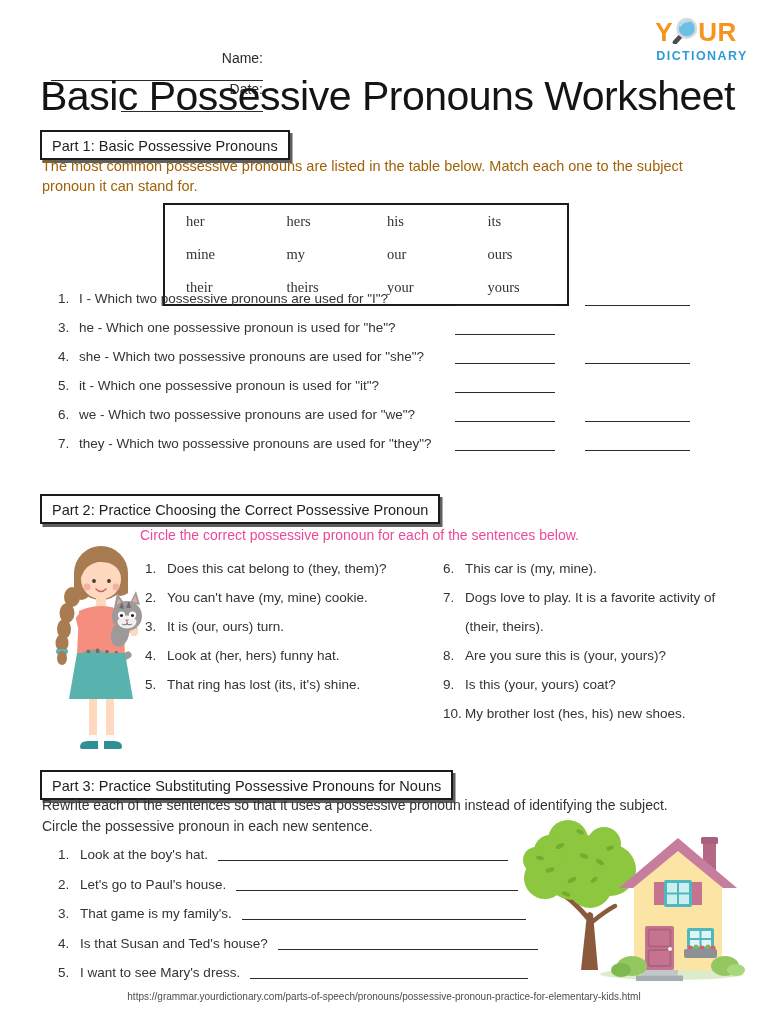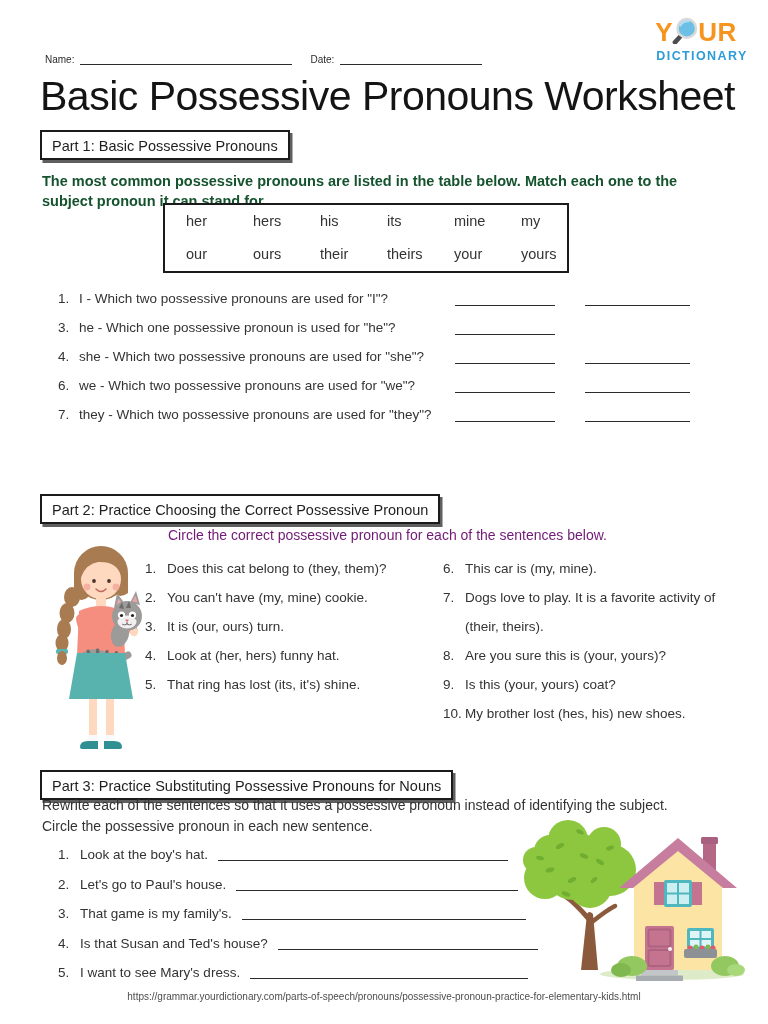--- a/index.html
+++ b/index.html
@@ -7,57 +7,57 @@
   body {
     background:#ffffff;
     font-family:"Liberation Sans","DejaVu Sans",sans-serif;
     color:#2e2e2e;
     position:relative;
     overflow:hidden;
   }
   .abs { position:absolute; }
 
   
-  .hdr { left:45px; top:50px; display:flex; align-items:flex-end; font-size:10px; color:#2b2b2b; }
+  .hdr { left:45px; top:50px; display:flex; align-items:flex-end; font-size:14px; color:#2b2b2b;flex-direction:column; }
   .hline { border-bottom:1.5px solid #2b2b2b; height:15px; }
   .name-line { width:212px; margin-left:6px; }
   .date-label { margin-left:18px; }
   .date-line { width:142px; margin-left:6px; }
 
   
   .logo { left:636px; top:16px; width:120px; display:flex; flex-direction:column; align-items:center; }
   .logo-top { display:flex; align-items:center; font-weight:bold; font-size:26px; letter-spacing:.5px; color:#F7941E; line-height:1; }
   .logo-top .mag { margin:0 -1px; position:relative; top:1px; }
   .logo-bottom { font-weight:bold; font-size:12.5px; letter-spacing:1.4px; color:#2E9CD6; margin-top:2px; white-space:nowrap;margin-left:12px; }
 
   
   .title { left:40px; top:73px; font-size:41px; letter-spacing:-.5px; color:#141414; white-space:nowrap; font-weight:normal; }
 
   
   .partbox { border:2px solid #1b1b1b; background:#fff; box-shadow:2.5px 3px 0 #5f5f5f; padding:6px 10px 4px; font-size:14.5px; color:#1f1f1f; white-space:nowrap; display:inline-block; }
   .p1box { left:40px; top:130px; }
   .p2box { left:40px; top:494px; }
   .p3box { left:40px; top:763px;margin-top:7px; }
 
-  .p1instr { left:42px; top:172px; width:684px; font-size:14.5px; line-height:1.35; color:#14532d;font-weight:bold; }
-
-  
-  .ptable { left:163px; top:203px; width:406px; border:2px solid #1b1b1b; display:grid; grid-template-columns:repeat(6,1fr); font-size:14.5px; color:#333; background:#fff; }
+  .p1instr { left:42px; top:157px; width:684px; font-size:14.5px; line-height:1.35; color:#a16207; }
+
+  
+  .ptable { left:163px; top:203px; width:406px; border:2px solid #1b1b1b; display:grid; grid-template-columns:repeat(4,1fr); font-size:14.5px; color:#333; background:#fff;font-family:Liberation Serif, serif; }
   .ptable span { padding:7px 0 7px 21px; line-height:19px; }
 
   
   .p1qs { left:58px; top:284px; width:632px; }
   .p1row { position:relative; height:29px; font-size:13.5px; color:#333; line-height:29px; white-space:nowrap; }
   .qnum { display:inline-block; width:21px; }
   .blank { position:absolute; top:21px; border-top:1.5px solid #2b2b2b; height:0; }
   .b1 { left:397px; width:100px; }
   .b2 { left:527px; width:105px; }
 
   
-  .p2instr { left:140px; top:527px; font-size:14px; color:#701a75; white-space:nowrap;margin-left:28px; }
+  .p2instr { left:140px; top:527px; font-size:14px; color:#ec4899; white-space:nowrap; }
   .girl { left:32px; top:531px; }
   .p2cols { left:145px; top:554px; display:flex; }
   .p2col1 { width:298px; }
   .p2col2 { width:285px; }
   .p2item { display:flex; font-size:13.5px; color:#333; line-height:29px; }
   .p2item .inum { flex:0 0 22px; }
   .p2item .itext { flex:1; line-height:29px; }
 
   
   .p3instr { left:42px; top:795px; width:712px; font-size:14px; line-height:21px; color:#333; }
@@ -126,20 +126,24 @@
       <span class="qnum">1.</span><span>I - Which two possessive pronouns are used for "I"?</span>
       <span class="blank b1"></span><span class="blank b2"></span>
     </div>
     <div class="p1row">
       <span class="qnum">3.</span><span>he - Which one possessive pronoun is used for "he"?</span>
       <span class="blank b1"></span>
     </div>
     <div class="p1row">
       <span class="qnum">4.</span><span>she - Which two possessive pronouns are used for "she"?</span>
       <span class="blank b1"></span><span class="blank b2"></span>
+    </div>
+    <div class="p1row">
+      <span class="qnum">5.</span><span>it - Which one possessive pronoun is used for "it"?</span>
+      <span class="blank b1"></span>
     </div>
     <div class="p1row">
       <span class="qnum">6.</span><span>we - Which two possessive pronouns are used for "we"?</span>
       <span class="blank b1"></span><span class="blank b2"></span>
     </div>
     <div class="p1row">
       <span class="qnum">7.</span><span>they - Which two possessive pronouns are used for "they"?</span>
       <span class="blank b1"></span><span class="blank b2"></span>
     </div>
   </div>

